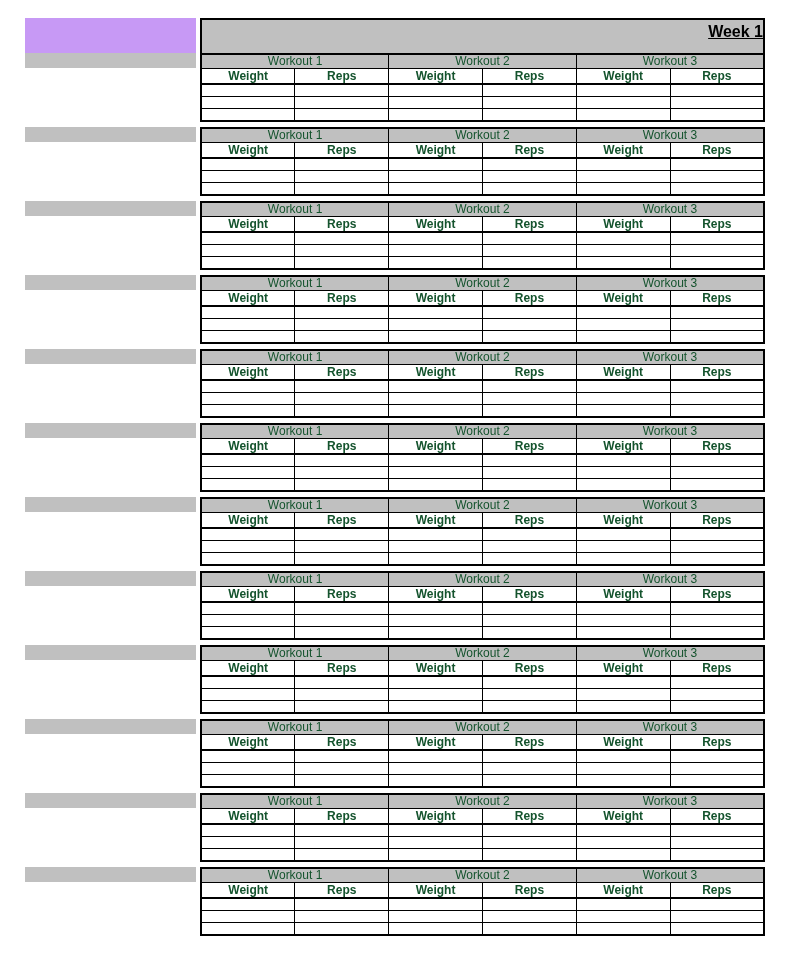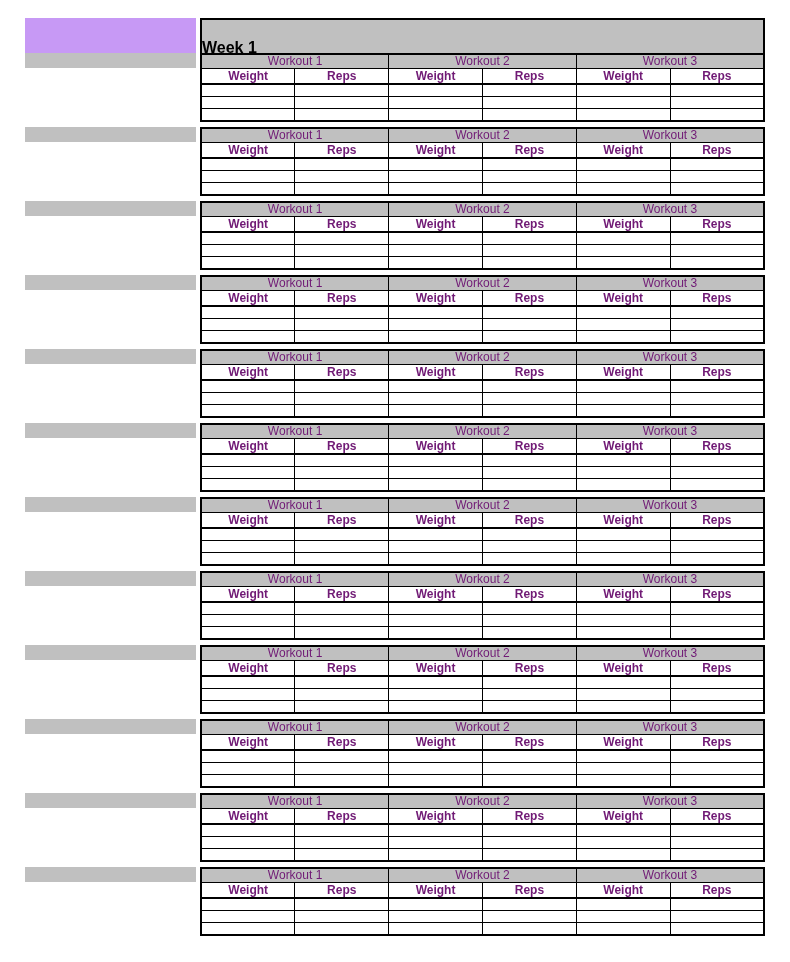--- a/index.html
+++ b/index.html
@@ -32,22 +32,22 @@
   .week-header {
     position: absolute;
     left: 200px;
     top: 18px;
     width: 565px;
     height: 35px;
     box-sizing: border-box;
     background: var(--gray, #c0c0c0);
     border: 2px solid var(--border, #000);
     border-bottom: none;
-    text-align: left;
-    padding-top: 19px;
+    text-align: right;
+    padding-top: 3px;
   }
   .week-header span {
     font-weight: bold;
     font-size: 16px;
     text-decoration: underline;
     color: #000;
   }
   
   .section {
     position: absolute;
@@ -65,21 +65,21 @@
   }
   table.workout-table {
     position: absolute;
     left: 175px;
     top: 0;
     width: 565px;
     border-collapse: collapse;
     table-layout: fixed;
     border: 2px solid var(--border, #000);
     font-size: 12px;
-    color: #701a75;
+    color: #14532d;
   }
   table.workout-table col { width: 16.6667%; }
   table.workout-table td {
     border: 1px solid var(--border, #000);
     padding: 0;
     text-align: center;
     overflow: hidden;
     white-space: nowrap;
   }
   tr.workout-row td {

